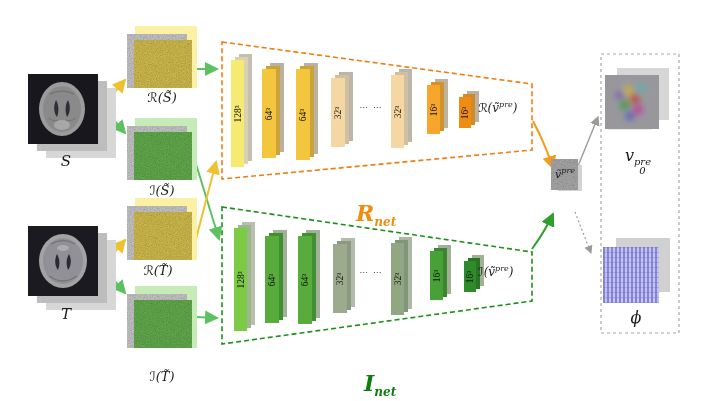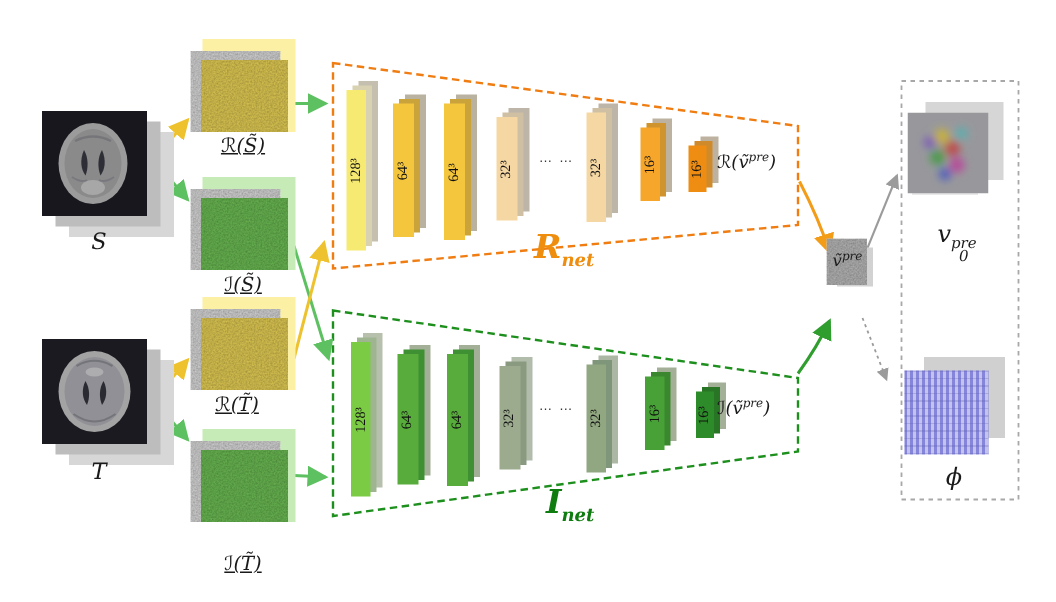--- a/index.html
+++ b/index.html
@@ -1,39 +1,39 @@
 <!DOCTYPE html>
 <html><head>
 <meta charset="utf-8">
 <style>
   html,body{margin:0;padding:0;background:#fff;}
   .canvas{position:relative;width:704px;height:401px;background:#ffffff;overflow:hidden;
           font-family:"Liberation Sans",sans-serif;}
   .abs{position:absolute;}
   
   .math{font-family:"DejaVu Serif","DejaVu Sans","Liberation Serif",serif;font-style:italic;color:#1a1a1a;}
-  .tile-label{font-size:13px;text-align:center;text-decoration:underline;}
+  .tile-label{font-size:13px;text-align:center;}
   
   .stack{position:absolute;}
   .card{position:absolute;}
   
   .tile{position:absolute;width:70px;height:64px;}
   .tile .plain{position:absolute;left:8px;top:0;width:62px;height:62px;}
   .tile .gnoise{position:absolute;left:0;top:8px;width:60px;height:54px;}
   .tile .cnoise{position:absolute;left:7px;top:14px;width:58px;height:48px;}
   .plain.y{background:#fbf0a4;}
   .plain.g{background:#c6ebb6;}
   
   .bar{position:absolute;box-shadow:4px -3px 0 var(--s1),8px -6px 0 var(--s2);}
   .bar .vlabel{position:absolute;left:50%;top:50%;transform:translate(-50%,-50%) rotate(-90deg);
        white-space:nowrap;font-family:"Liberation Serif",serif;font-size:9.5px;color:#111;}
   .dots{position:absolute;width:38px;text-align:center;font-size:9px;letter-spacing:1px;color:#333;}
   .outlab{position:absolute;font-size:12px;text-align:center;}
   .outlab sup{font-size:8px;}
-  .netname{position:absolute;font-weight:bold;font-size:22px;}
+  .netname{position:absolute;font-weight:bold;font-size:22px;margin-top:48px;}
   .netname sub{font-size:12px;font-weight:bold;}
   .rname{color:#ee8d0e;}
   .iname{color:#0f7c0f;}
   
   .ss{display:inline-flex;flex-direction:column;vertical-align:-4px;line-height:0.9;}
   .ss .up,.ss .dn{font-size:10px;font-style:italic;}
   .caption{font-size:11px;color:#222;text-align:center;line-height:1.3;}
   .phi-stripes{background:
      repeating-linear-gradient(0deg, rgba(90,90,170,0.25) 0 1px, rgba(0,0,0,0) 1px 5px),
      repeating-linear-gradient(90deg,#8585dc 0 2px,#c3c3ee 2px 4px);}

